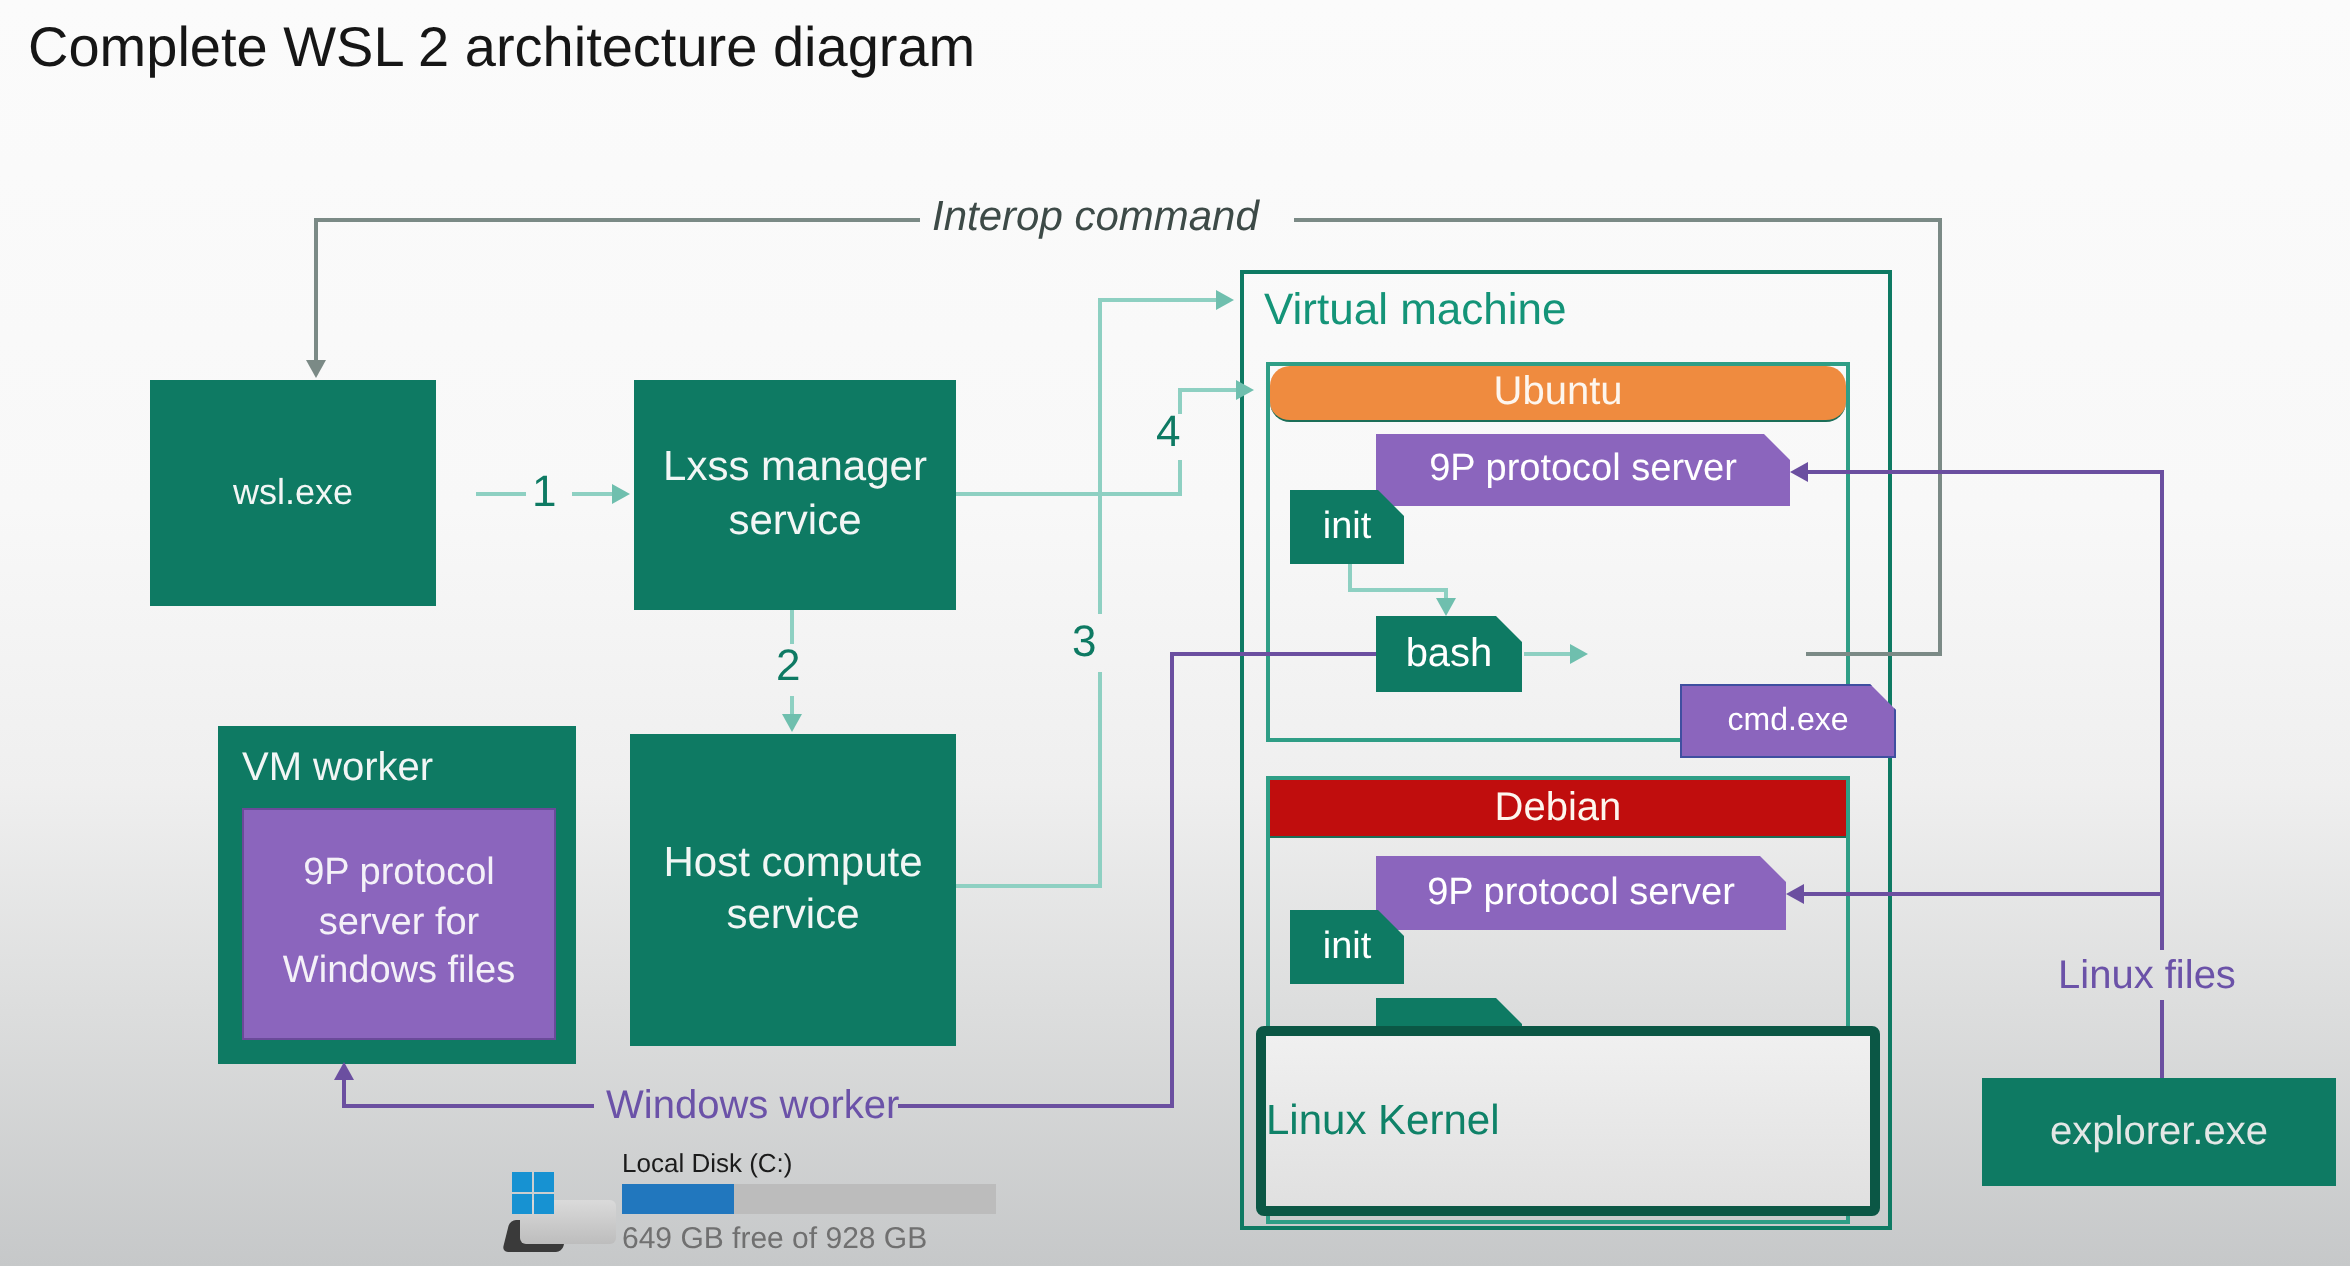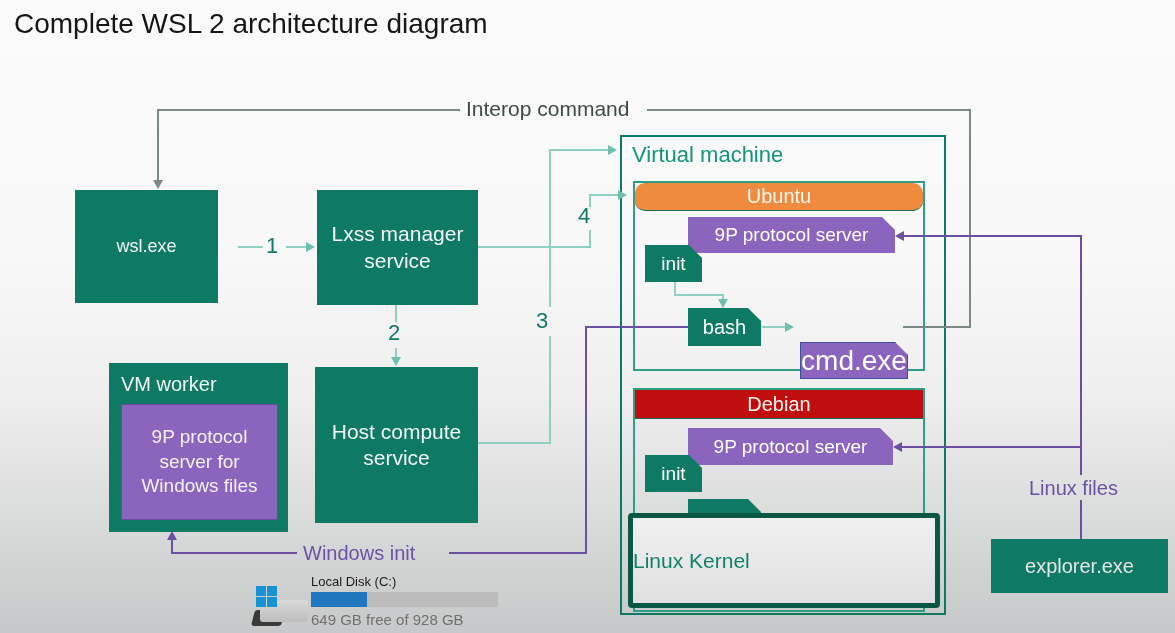--- a/index.html
+++ b/index.html
@@ -70,21 +70,21 @@
   </div>
   <div class="tag purple" style="left:688px;top:217px;width:207px;height:36px;font-size:19px;">
     <span>9P protocol server</span>
   </div>
   <div class="tag teal" style="left:645px;top:245px;width:57px;height:37px;font-size:19px;">
     <span>init</span>
   </div>
   <div class="tag teal" style="left:688px;top:308px;width:73px;height:38px;font-size:20px;">
     <span>bash</span>
   </div>
-  <div class="tag purple" style="left:800px;top:309px;width:106px;height:35px;font-size:28px;border:1px solid #3f4fa0;margin-top:33px;">
+  <div class="tag purple" style="left:840px;top:309px;width:106px;height:35px;font-size:16px;border:1px solid #3f4fa0;margin-top:33px;">
     <span>cmd.exe</span>
   </div>
 
   <div class="abs" style="left:633px;top:388px;width:292px;height:224px;border:2px solid #2f9e86;box-sizing:border-box;z-index:2;">
     <div class="hdr" style="height:28px;background:#c00d0d;border-bottom:1px solid #1c6e58;">
       <span>Debian</span>
     </div>
   </div>
   <div class="tag purple" style="left:688px;top:428px;width:205px;height:37px;font-size:19px;">
     <span>9P protocol server</span>
@@ -135,29 +135,29 @@
   <div class="arr arr-d a-teal z5" style="left:718px;top:299px;"></div>
   <div class="line hline teal-l z5" style="left:762px;top:326px;width:24px;"></div>
   <div class="arr arr-r a-teal z5" style="left:785px;top:322px;"></div>
 
   <div class="line hline gray-l z5" style="left:157px;top:109px;width:303px;"></div>
   <div class="line hline gray-l z5" style="left:647px;top:109px;width:324px;"></div>
   <div class="line vline gray-l z5" style="left:157px;top:109px;height:73px;"></div>
   <div class="arr arr-d a-gray z5" style="left:153px;top:180px;"></div>
   <div class="line vline gray-l z5" style="left:969px;top:109px;height:219px;"></div>
   <div class="line hline gray-l z5" style="left:903px;top:326px;width:68px;"></div>
-  <div class="abs" style="left:466px;top:97px;font-size:21px;color:#3d4a47;z-index:6;">Interop command</div>
+  <div class="abs" style="left:466px;top:97px;font-size:21px;color:#3d4a47;z-index:6;font-style:italic;">Interop command</div>
 
   <div class="line hline purp-l z5" style="left:171px;top:552px;width:126px;"></div>
   <div class="line hline purp-l z5" style="left:449px;top:552px;width:138px;"></div>
   <div class="line vline purp-l z5" style="left:171px;top:540px;height:13px;"></div>
   <div class="arr arr-u a-purp z5" style="left:167px;top:531px;"></div>
   <div class="line vline purp-l z5" style="left:585px;top:326px;height:227px;"></div>
   <div class="line hline purp-l z5" style="left:585px;top:326px;width:103px;"></div>
-  <div class="abs" style="left:303px;top:542px;font-size:20px;color:#6b52a8;z-index:6;">Windows init</div>
+  <div class="abs" style="left:303px;top:542px;font-size:20px;color:#6b52a8;z-index:6;">Windows worker</div>
 
   <div class="line vline purp-l z5" style="left:1080px;top:236px;height:239px;"></div>
   <div class="line vline purp-l z5" style="left:1080px;top:500px;height:39px;"></div>
   <div class="line hline purp-l z5" style="left:903px;top:235px;width:179px;"></div>
   <div class="arr arr-l a-purp z5" style="left:895px;top:231px;"></div>
   <div class="line hline purp-l z5" style="left:901px;top:446px;width:181px;"></div>
   <div class="arr arr-l a-purp z5" style="left:893px;top:442px;"></div>
   <div class="abs" style="left:1029px;top:477px;font-size:20px;color:#6b52a8;z-index:6;">Linux files</div>
 
   <div class="abs" style="left:250px;top:572px;width:260px;height:58px;z-index:6;">

